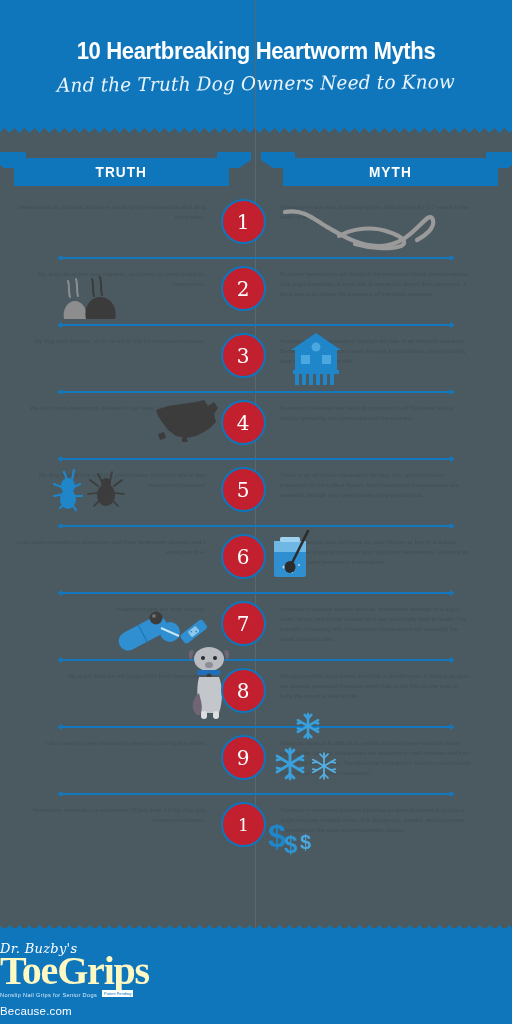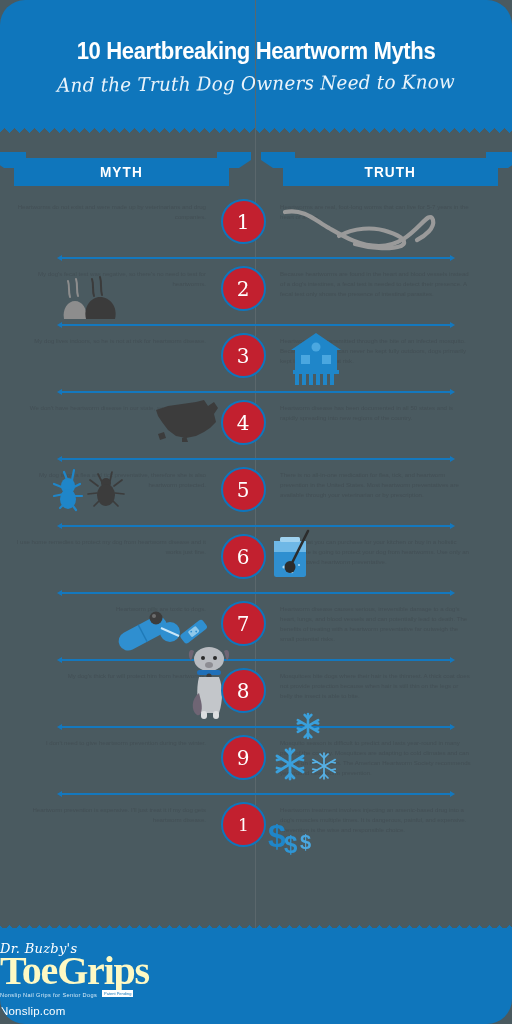--- a/index.html
+++ b/index.html
@@ -3,21 +3,21 @@
 <meta charset="utf-8">
 <style>
   * { box-sizing: border-box; margin:0; padding:0; }
   html,body { width:512px; height:1024px; }
   body {
     font-family: "Liberation Sans", sans-serif;
     background:#4a5a60;
     overflow:hidden;
     position:relative;
   }
-  .page { width:512px; height:1024px; position:relative; overflow:hidden;border-radius:25px; }
+  .page { width:512px; height:1024px; position:relative; overflow:hidden; }
 
   
   .header {
     background:#0f76bc;
     height:128px;
     position:relative;
     text-align:center;
     padding-top:38px;
   }
   .title {
@@ -227,26 +227,26 @@
   <div class="header">
     <div class="title">10 Heartbreaking Heartworm Myths</div>
     <div class="subtitle">And the Truth Dog Owners Need to Know</div>
   </div>
   <div class="zig top"></div>
 
   <div class="banner-row">
     <div class="ribbon">
       <span class="tail l"></span>
       <span class="tail r"></span>
-      <span class="ribbon-label">MYTH</span>
+      <span class="ribbon-label">TRUTH</span>
     </div>
     <div class="ribbon">
       <span class="tail l"></span>
       <span class="tail r"></span>
-      <span class="ribbon-label">TRUTH</span>
+      <span class="ribbon-label">MYTH</span>
     </div>
   </div>
 
   <div class="spine"></div>
 
   <div class="rows">
 
     <div class="row">
       <div class="col myth">Heartworms do not exist and were made up by veterinarians and drug companies.</div>
       <div class="badge-wrap">
@@ -505,17 +505,17 @@
 
   <div class="zig bot"></div>
 
   <div class="footer">
     <div class="logo-pre">Dr. Buzby's</div>
     <div class="logo-main">ToeGrips</div>
     <div class="logo-tag">
       <span>Nonslip Nail Grips for Senior Dogs</span>
       <span class="pp">Patent Pending</span>
     </div>
-    <div class="site">Nonslip.com</div>
+    <div class="site">Because.com</div>
     <div class="copy">© 2018 Julie Buzby, DVM, Dr. Buzbys Innovations, LLC. All Rights Reserved.</div>
   </div>
 
 </div>
 
 </body></html>

